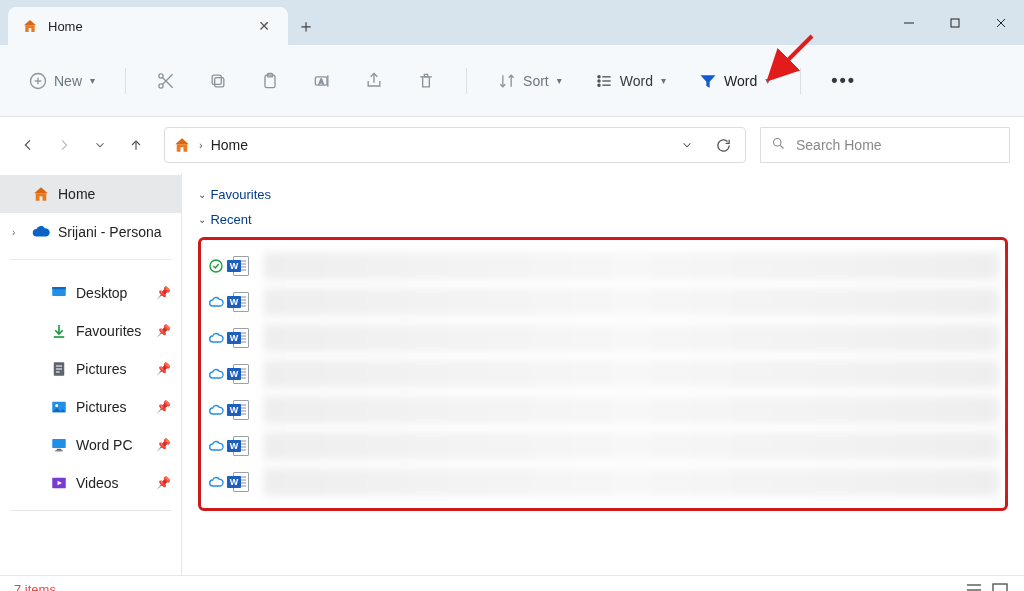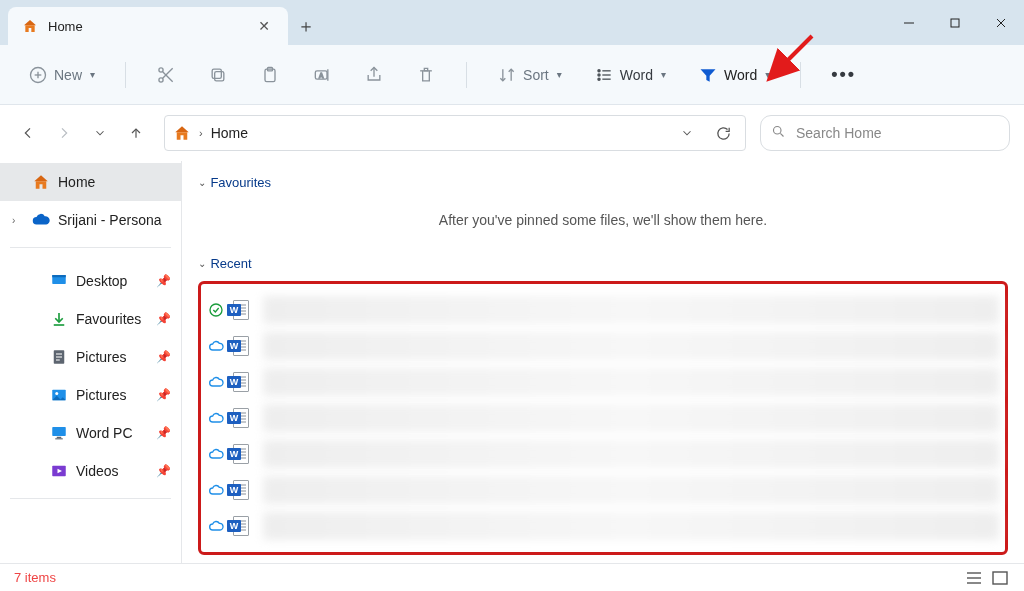--- a/index.html
+++ b/index.html
@@ -12,42 +12,42 @@
 .tab .home-icon { width:16px; height:16px; }
 .tab .tab-title { font-size: 13px; color: #222; flex: 1; }
 .tab .tab-close { color: #555; padding: 2px 4px; font-size: 14px; }
 .newtab { width: 36px; height: 38px; display:flex; align-items:center; justify-content:center; color:#444; font-size:18px; }
 .titlebar-spacer { flex:1; }
 .win-controls { display:flex; height:100%; }
 .win-btn { width:46px; display:flex; align-items:center; justify-content:center; color:#222; font-size:13px; }
 .win-btn svg { width:12px; height:12px; }
 
 
-.toolbar { height: 60px; background: #f5f9fc; display:flex; align-items:center; padding: 0 18px; gap: 12px; border-bottom:1px solid #e0e6ec; }
+.toolbar { height: 72px; background: #f5f9fc; display:flex; align-items:center; padding: 0 18px; gap: 12px; border-bottom:1px solid #e0e6ec; }
 .t-btn { height:36px; padding: 0 10px; display:flex; align-items:center; gap:6px; color:#6b7681; font-size:14px; border-radius:4px; }
 .t-icon { width:20px; height:20px; display:flex; align-items:center; justify-content:center; }
 .t-icon svg { width:20px; height:20px; }
 .t-sep { width:1px; height:26px; background:#d8dfe5; margin: 0 8px; }
 .drop { font-size:10px; color:#6b7681; margin-left:2px; }
 .t-label { color:#353a40; font-size:14px; }
 .t-filter .t-label { color:#222; }
 .filter-icon svg{ color:#0f5bd1; }
 .more-dots { font-weight:bold; letter-spacing:2px; font-size:18px; color:#353a40; }
 
 
 .addr-row { display:flex; align-items:center; height:56px; padding: 0 14px; gap:14px; }
 .nav-arrows { display:flex; gap:8px; align-items:center; }
 .nav-btn { width:28px; height:28px; display:flex; align-items:center; justify-content:center; color:#555; }
 .nav-btn.disabled { color:#b8bdc2; }
 .addr-box { flex:1; height:36px; border:1px solid #d9dde1; border-radius:4px; display:flex; align-items:center; padding:0 8px; gap:8px; }
 .addr-box .crumb { font-size:14px; color:#222; }
 .addr-box .sep-caret { color:#555; font-size:11px; }
 .addr-spacer { flex:1; }
 .addr-box .refresh { color:#555; }
-.search-box { width:250px; height:36px; border:1px solid #d9dde1; border-radius:11px; display:flex; align-items:center; padding:0 10px; gap:10px; color:#888; font-size:14px; }
+.search-box { width:250px; height:36px; border:1px solid #d9dde1; border-radius:1px; display:flex; align-items:center; padding:0 10px; gap:10px; color:#888; font-size:14px; }
 .search-box input { border:none; outline:none; font-size:14px; flex:1; color:#333; }
 .search-box input::placeholder { color:#888; }
 
 
 .main { display:flex; height: calc(591px - 45px - 60px - 56px - 28px); }
 .sidebar { width:182px; border-right:1px solid #e5e7ea; display:flex; flex-direction:column; padding-top:2px; overflow:hidden; }
 .side-item { height:38px; display:flex; align-items:center; padding-left:12px; gap:8px; font-size:14px; color:#222; position:relative; }
 .side-item.active { background:#e6e8ea; }
 .side-item .pin { position:absolute; right:10px; color:#9b9fa4; font-size:12px; }
 .side-item .exp { color:#666; width:12px; font-size:10px; }
@@ -380,21 +380,20 @@
       </div>
     </div>
     <div class="side-sep"></div>
   </div>
 
   <div class="content">
     <div class="section-head">
       <span class="caret">⌄</span>
       <span>Favourites</span>
     </div>
-    <div class="empty-msg">After you've pinned some files, we'll show them here.</div>
 
     <div class="section-head">
       <span class="caret">⌄</span>
       <span>Recent</span>
     </div>
 
     <div class="recent-box" id="recent-box">
 
     <div class="recent-row">
           <span class="status-icn">

